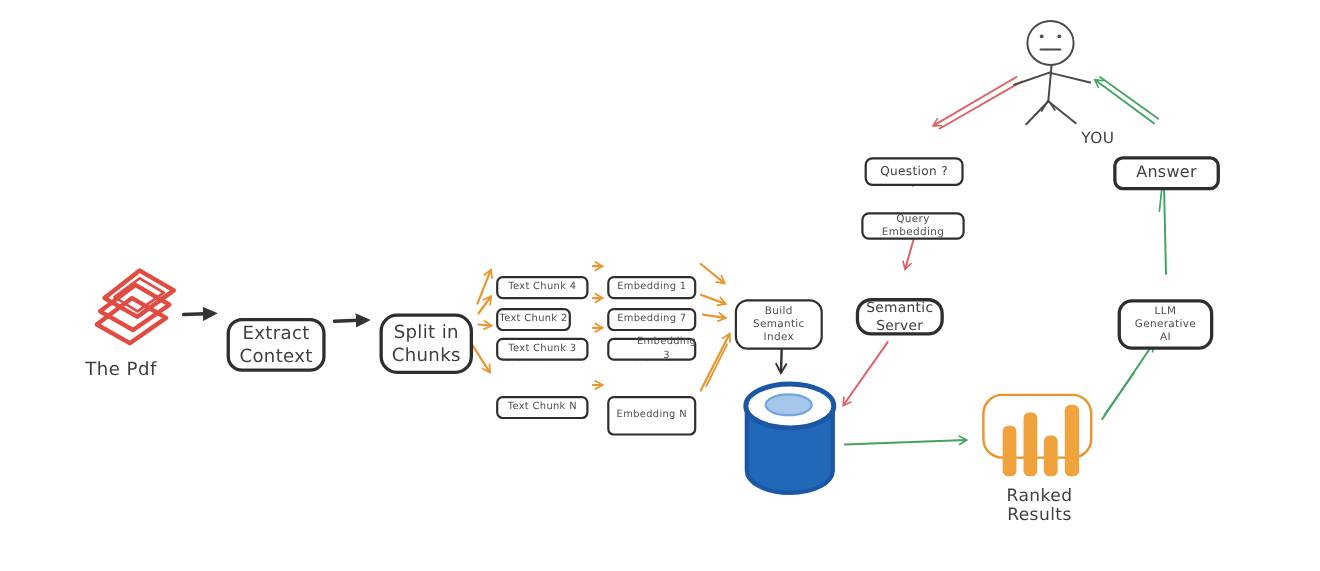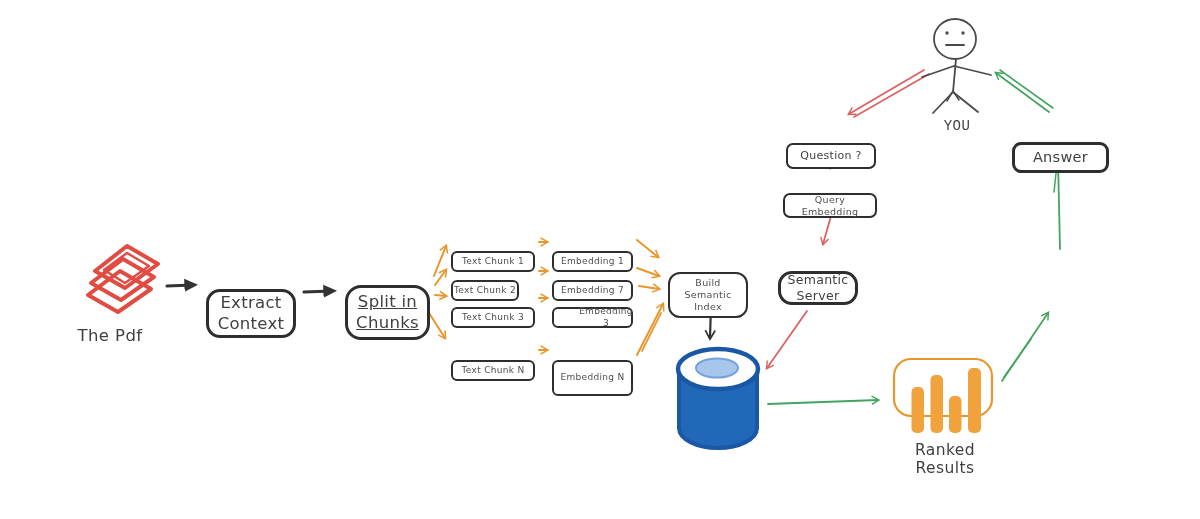--- a/index.html
+++ b/index.html
@@ -166,25 +166,25 @@
         <circle cx="599" cy="326" r="1.7"></circle>
         <circle cx="609" cy="326" r="1.7"></circle>
     </g>
   </svg>
 
   <div class="box" style="left:206px;top:269px;width:90px;height:49px;border-radius:14px;font-size:16.5px;">
     <span class="inner" style="width:78px;">Extract Context</span>
   </div>
 
   <div class="box" style="left:345px;top:265px;width:85px;height:55px;border-radius:16px;font-size:16.5px;">
-    <span class="inner" style="width:64px;text-decoration:underline;">Split in Chunks</span>
+    <span class="inner" style="width:64px;">Split in Chunks</span>
   </div>
 
   <div class="box small" style="left:451px;top:231px;width:84px;height:21px;font-size:9px;">
-    <span>Text Chunk 1</span>
+    <span>Text Chunk 4</span>
   </div>
   <div class="box small" style="left:451px;top:260px;width:68px;height:21px;font-size:9px;">
     <span>Text Chunk 2</span>
   </div>
   <div class="box small" style="left:451px;top:287px;width:84px;height:21px;font-size:9px;">
     <span>Text Chunk 3</span>
   </div>
   <div class="box small" style="left:451px;top:340px;width:84px;height:21px;font-size:9px;">
     <span>Text Chunk N</span>
   </div>
@@ -215,21 +215,24 @@
   </div>
 
   <div class="box" style="left:783px;top:173px;width:94px;height:25px;border-radius:7px;border-width:2.6px;font-size:9.5px;color:var(--text-light);">
     <span>Query Embedding</span>
   </div>
 
   <div class="box" style="left:1012px;top:122px;width:97px;height:31px;border-radius:9px;border-width:3.2px;font-size:14.5px;">
     <span>Answer</span>
   </div>
 
+  <div class="box" style="left:1016px;top:252px;width:87px;height:46px;border-radius:13px;font-size:9.5px;color:var(--text-light);">
+    <span class="inner" style="width:56px;">LLM Generative AI</span>
+  </div>
 
   <div class="lbl" style="left:70px;top:326px;width:80px;font-size:16.5px;">The Pdf</div>
 
-  <div class="lbl" style="left:927px;top:118px;width:60px;font-size:14px;font-family:Liberation Mono, monospace;">YOU</div>
+  <div class="lbl" style="left:968px;top:118px;width:60px;font-size:14px;">YOU</div>
 
 
   <div class="lbl" style="left:885px;top:441px;width:120px;font-size:15.5px;">Ranked Results</div>
 
 </div>
 
 </body></html>

